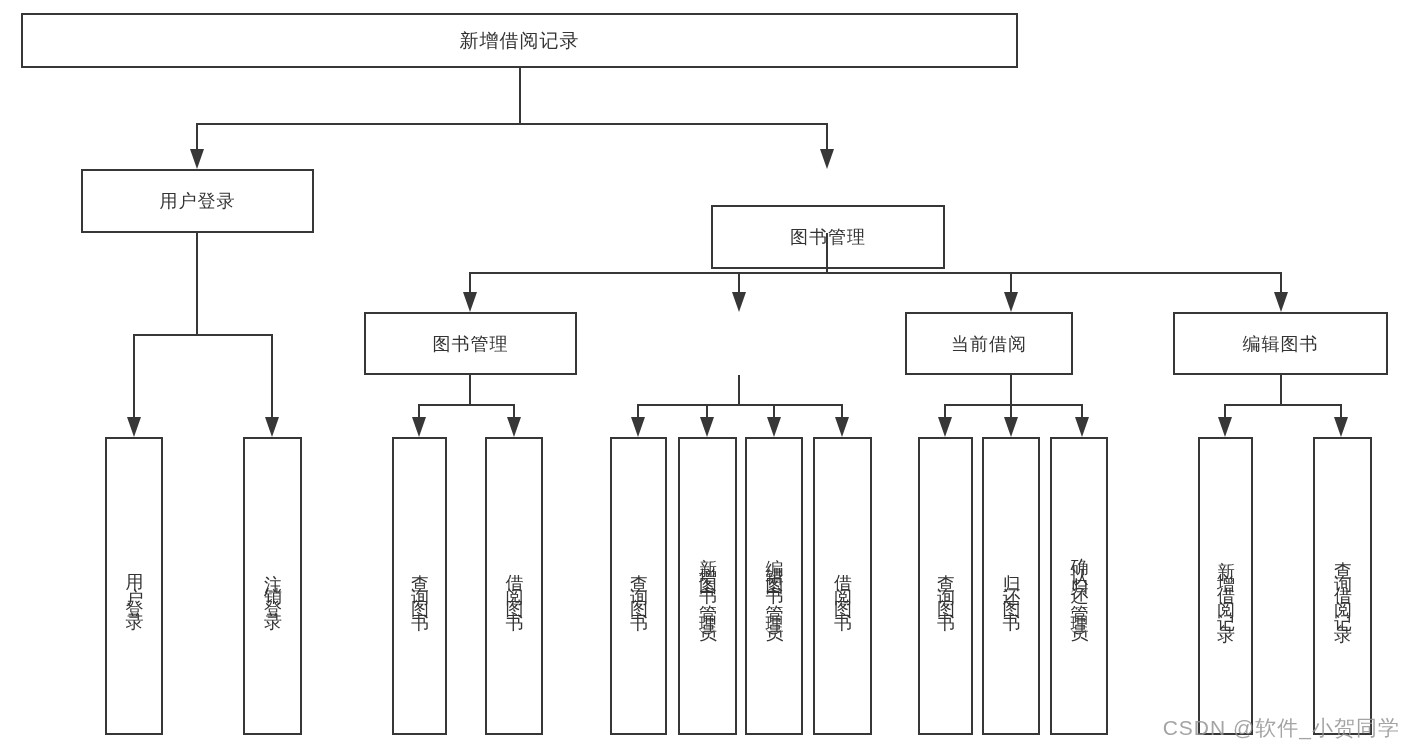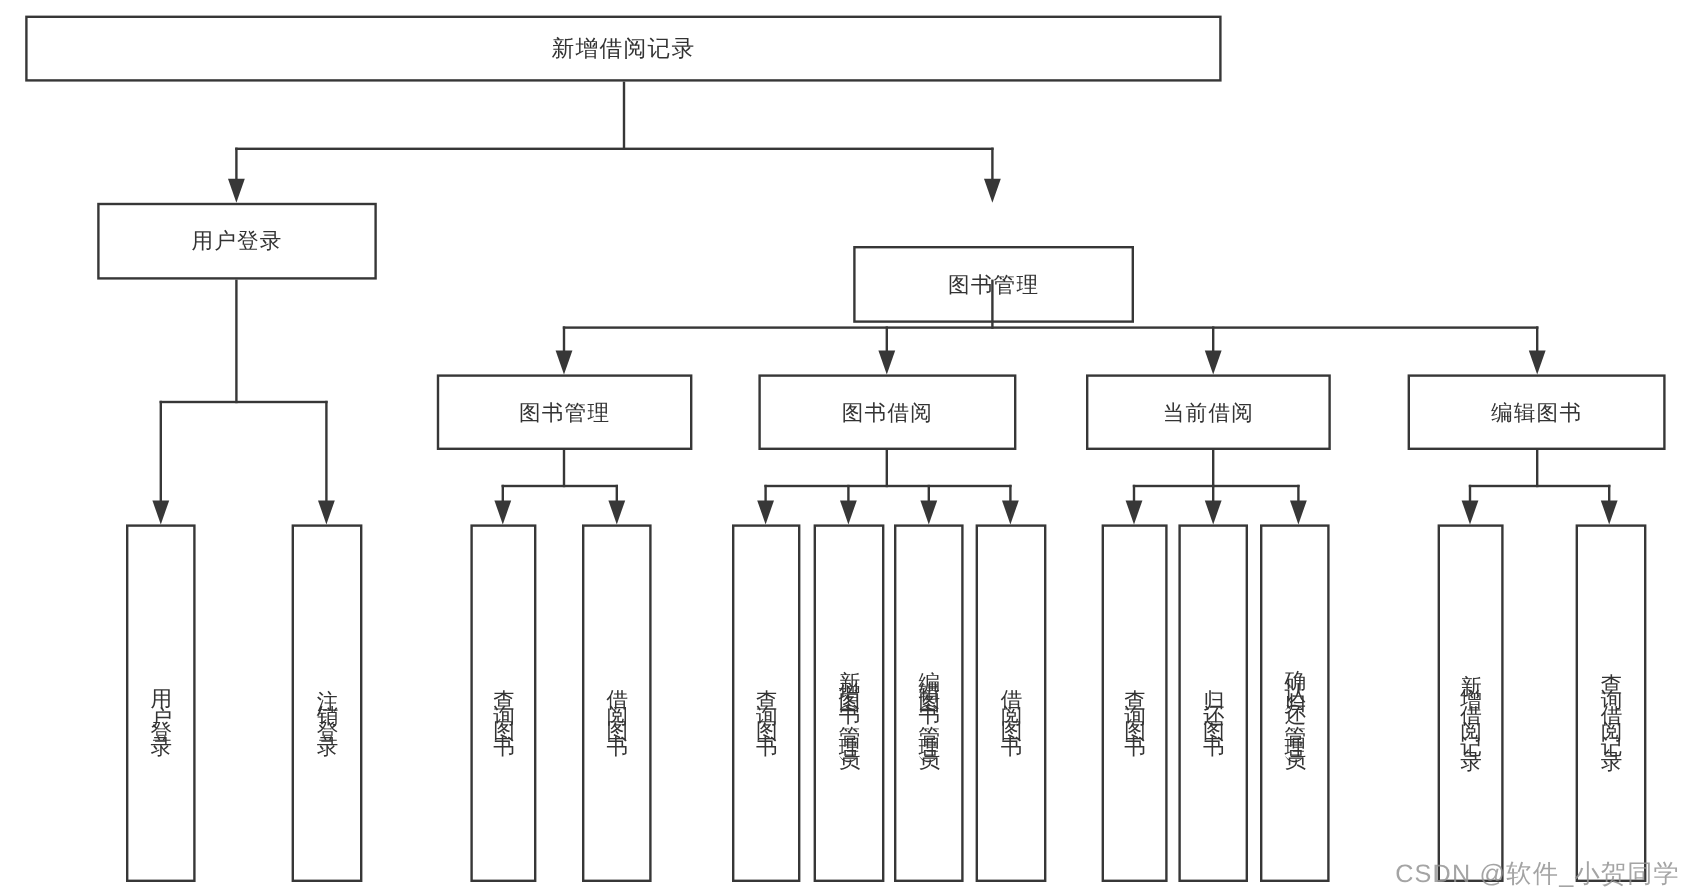--- a/index.html
+++ b/index.html
@@ -34,22 +34,21 @@
 <body>
 
 <div id="stage">
 
   <div class="box root" style="left:21px;top:13px;width:997px;height:55px;">新增借阅记录</div>
 
   <div class="box" style="left:81px;top:169px;width:233px;height:64px;">用户登录</div>
   <div class="box" style="left:711px;top:169px;width:234px;height:64px;margin-top:36px;">图书管理</div>
 
   <div class="box" style="left:364px;top:312px;width:213px;height:63px;">图书管理</div>
-  <div class="box" style="left:632px;top:312px;width:215px;height:63px;">图书借阅</div>
-  <div class="box" style="left:905px;top:312px;width:204px;height:63px;">当前借阅</div>
+  <div class="box" style="left:905px;top:312px;width:168px;height:63px;">当前借阅</div>
   <div class="box" style="left:1173px;top:312px;width:215px;height:63px;">编辑图书</div>
 
   <div class="box leaf" style="left:105px;top:437px;width:58px;height:298px;">用户登录</div>
   <div class="box leaf" style="left:243px;top:437px;width:59px;height:298px;">注销登录</div>
 
   <div class="box leaf" style="left:392px;top:437px;width:55px;height:298px;">查询图书</div>
   <div class="box leaf" style="left:485px;top:437px;width:58px;height:298px;">借阅图书</div>
 
   <div class="box leaf" style="left:610px;top:437px;width:57px;height:298px;">查询图书</div>
   <div class="box leaf long" style="left:678px;top:437px;width:59px;height:298px;">新增图书（管理员）</div>

